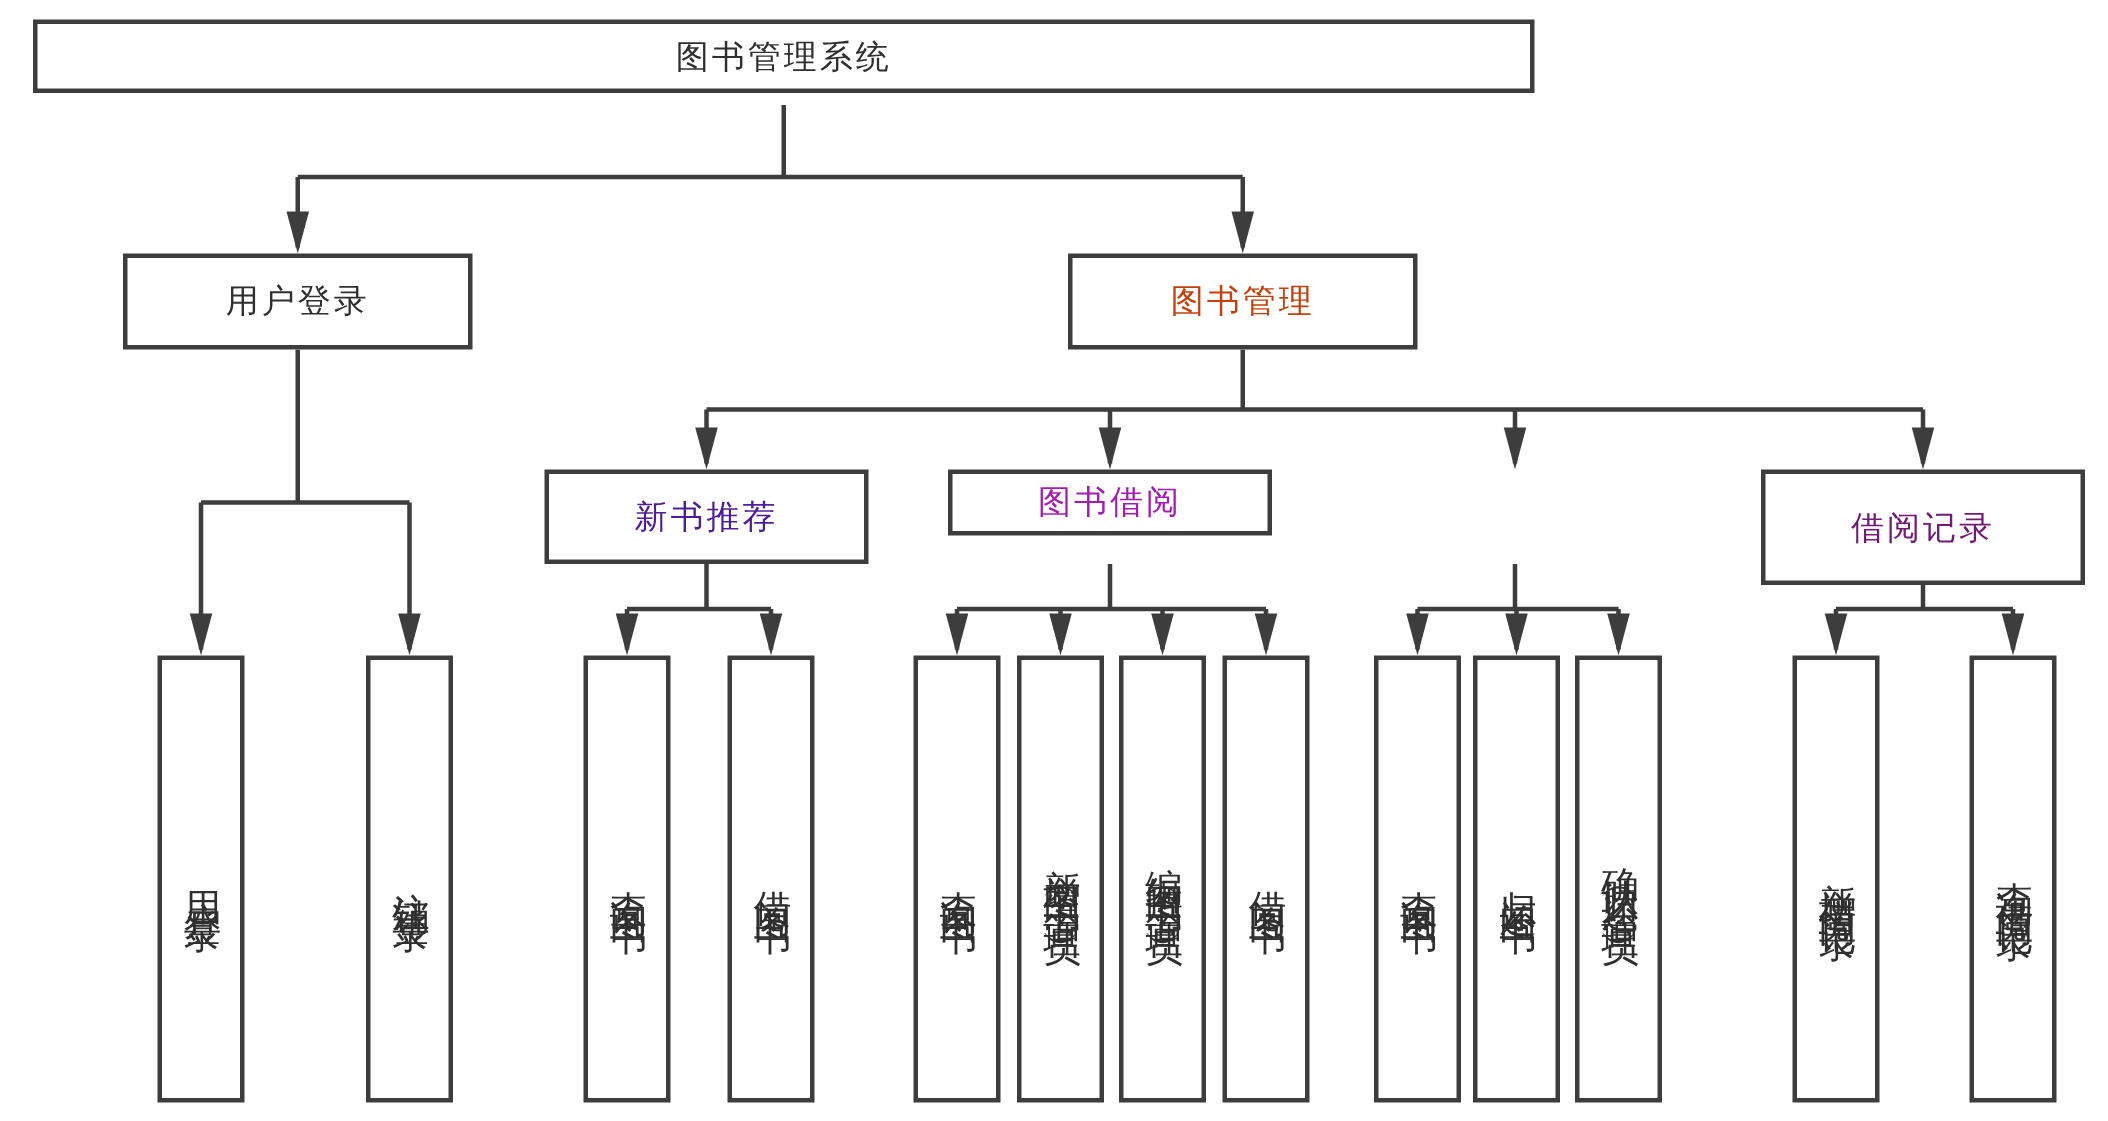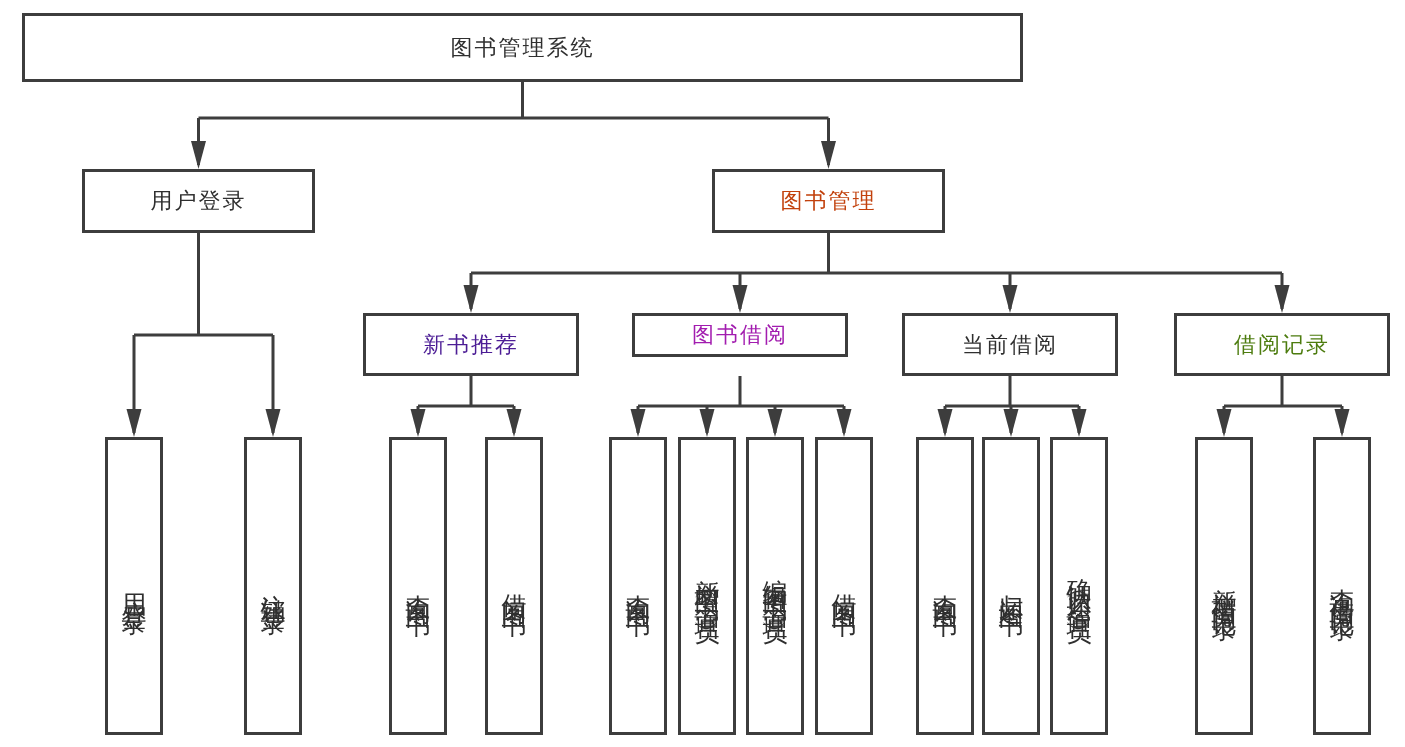--- a/index.html
+++ b/index.html
@@ -69,39 +69,36 @@
       <polygon points="699.5,409 714.5,409 707,437" fill="#3d3d3d"></polygon>
       <polygon points="767.5,409 782.5,409 775,437" fill="#3d3d3d"></polygon>
       <polygon points="836.5,409 851.5,409 844,437" fill="#3d3d3d"></polygon>
       <polygon points="937.5,409 952.5,409 945,437" fill="#3d3d3d"></polygon>
       <polygon points="1003.5,409 1018.5,409 1011,437" fill="#3d3d3d"></polygon>
       <polygon points="1071.5,409 1086.5,409 1079,437" fill="#3d3d3d"></polygon>
       <polygon points="1216.5,409 1231.5,409 1224,437" fill="#3d3d3d"></polygon>
       <polygon points="1334.5,409 1349.5,409 1342,437" fill="#3d3d3d"></polygon>
     </svg>
 
-<div class="node h" style="left: 22px; top: 13px; width: 1001px; height: 69px; border-color: rgb(61, 61, 61); background: rgb(255, 255, 255); color: rgb(47, 47, 47);">
+<div class="node h" style="left: 22px; top: 13px; width: 1001px; height: 49px; border-color: rgb(61, 61, 61); background: rgb(255, 255, 255); color: rgb(47, 47, 47);">
       <span class="lbl">图书管理系统</span>
     </div>
     <div class="node h" style="left: 82px; top: 169px; width: 233px; height: 64px; border-color: rgb(61, 61, 61); background: rgb(255, 255, 255); color: rgb(47, 47, 47);">
       <span class="lbl">用户登录</span>
     </div>
     <div class="node h" style="left: 712px; top: 169px; width: 233px; height: 64px; border-color: rgb(61, 61, 61); background: rgb(255, 255, 255); color: #c2410c;">
       <span class="lbl">图书管理</span>
     </div>
     <div class="node h" style="left: 363px; top: 313px; width: 216px; height: 63px; border-color: rgb(61, 61, 61); background: rgb(255, 255, 255); color: #4c1d95;">
       <span class="lbl">新书推荐</span>
     </div>
     <div class="node h" style="left: 632px; top: 313px; width: 216px; height: 44px; border-color: rgb(61, 61, 61); background: rgb(255, 255, 255); color: #a21caf;">
       <span class="lbl">图书借阅</span>
     </div>
-    <div class="node h" style="left: 902px; top: 313px; width: 216px; height: 63px; border-color: rgb(61, 61, 61); background: rgb(255, 255, 255); color: rgb(47, 47, 47);">
-      <span class="lbl">当前借阅</span>
-    </div>
-    <div class="node h" style="left: 1174px; top: 313px; width: 216px; height: 63px; border-color: rgb(61, 61, 61); background: rgb(255, 255, 255); color: #4d7c0f;">
+    <div class="node h" style="left: 1174px; top: 313px; width: 216px; height: 77px; border-color: rgb(61, 61, 61); background: rgb(255, 255, 255); color: #701a75;">
       <span class="lbl">借阅记录</span>
     </div>
     <div class="node v" style="left: 105px; top: 437px; width: 58px; height: 298px; border-color: rgb(61, 61, 61); background: rgb(255, 255, 255); color: rgb(47, 47, 47);">
       <span class="lbl">用户登录</span>
     </div>
     <div class="node v" style="left: 244px; top: 437px; width: 58px; height: 298px; border-color: rgb(61, 61, 61); background: rgb(255, 255, 255); color: rgb(47, 47, 47);">
       <span class="lbl">注销登录</span>
     </div>
     <div class="node v" style="left: 389px; top: 437px; width: 58px; height: 298px; border-color: rgb(61, 61, 61); background: rgb(255, 255, 255); color: rgb(47, 47, 47);">
       <span class="lbl">查询图书</span>

